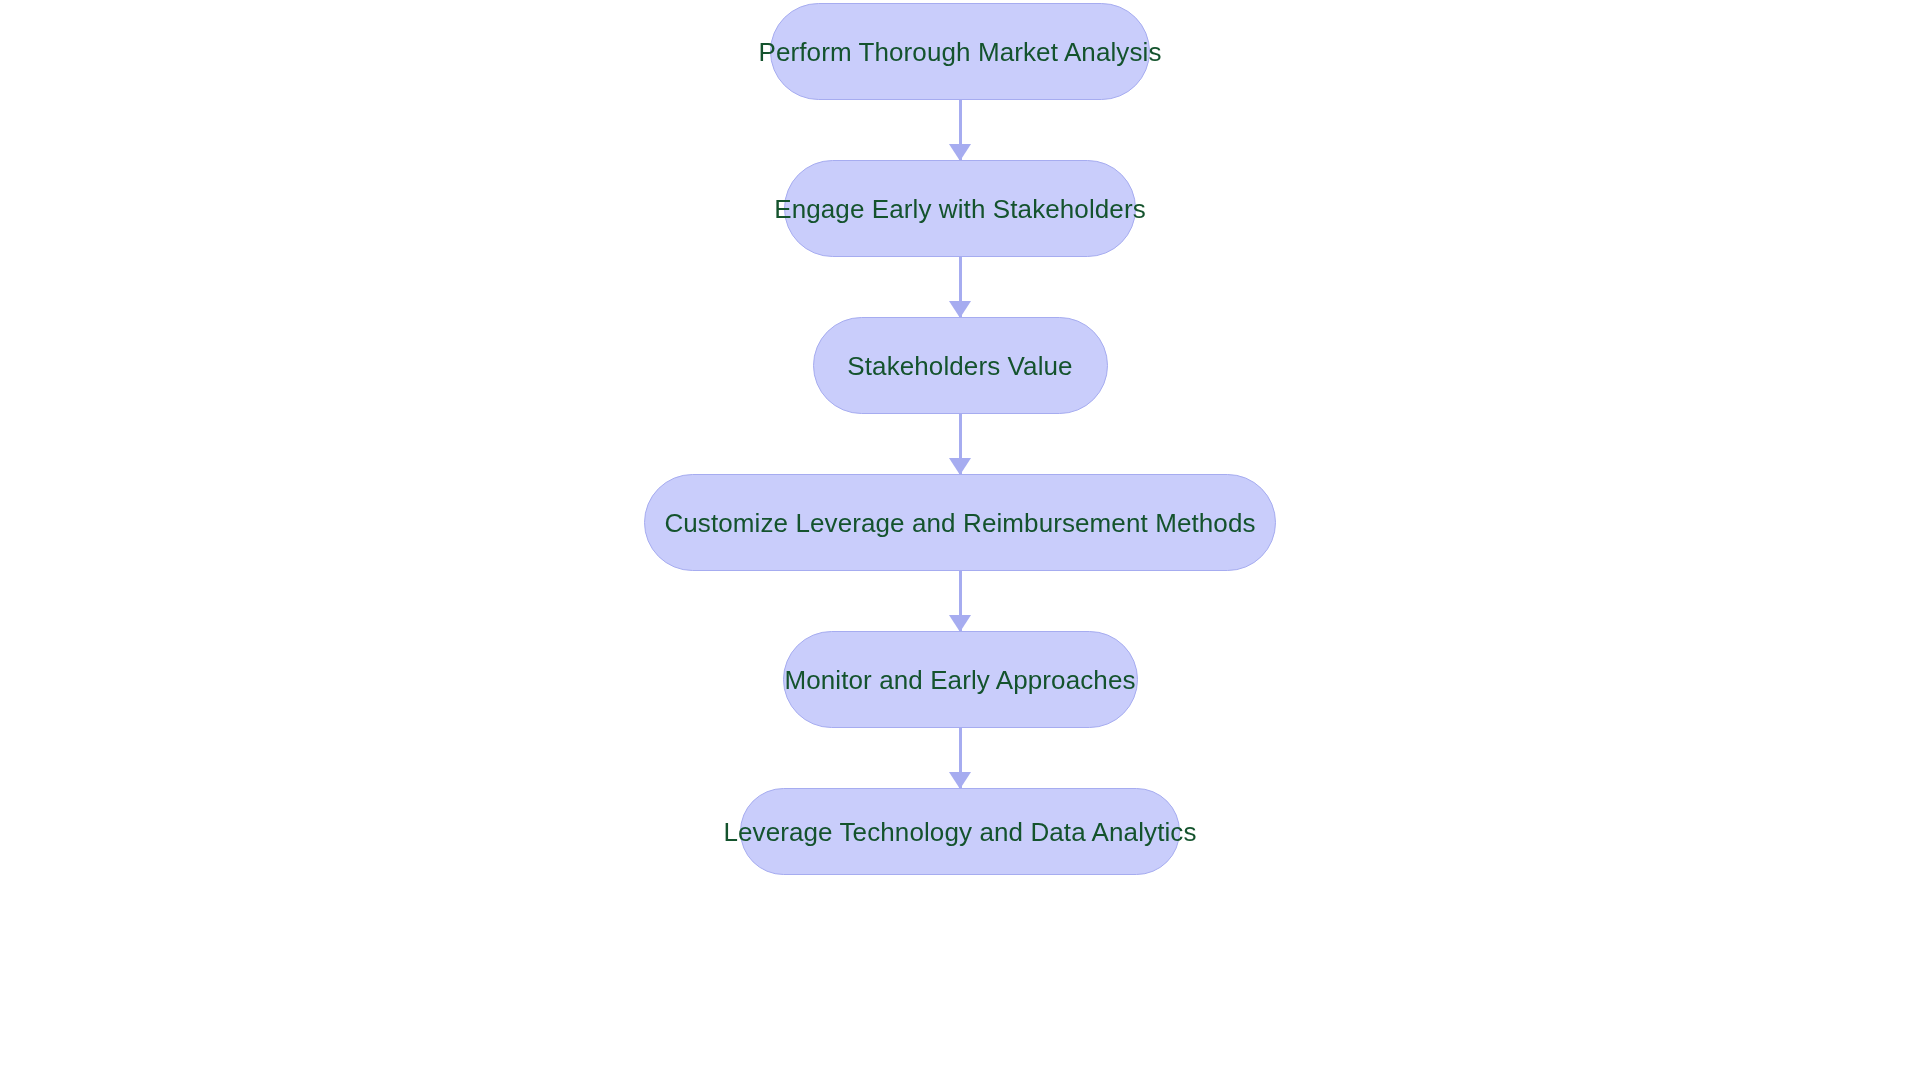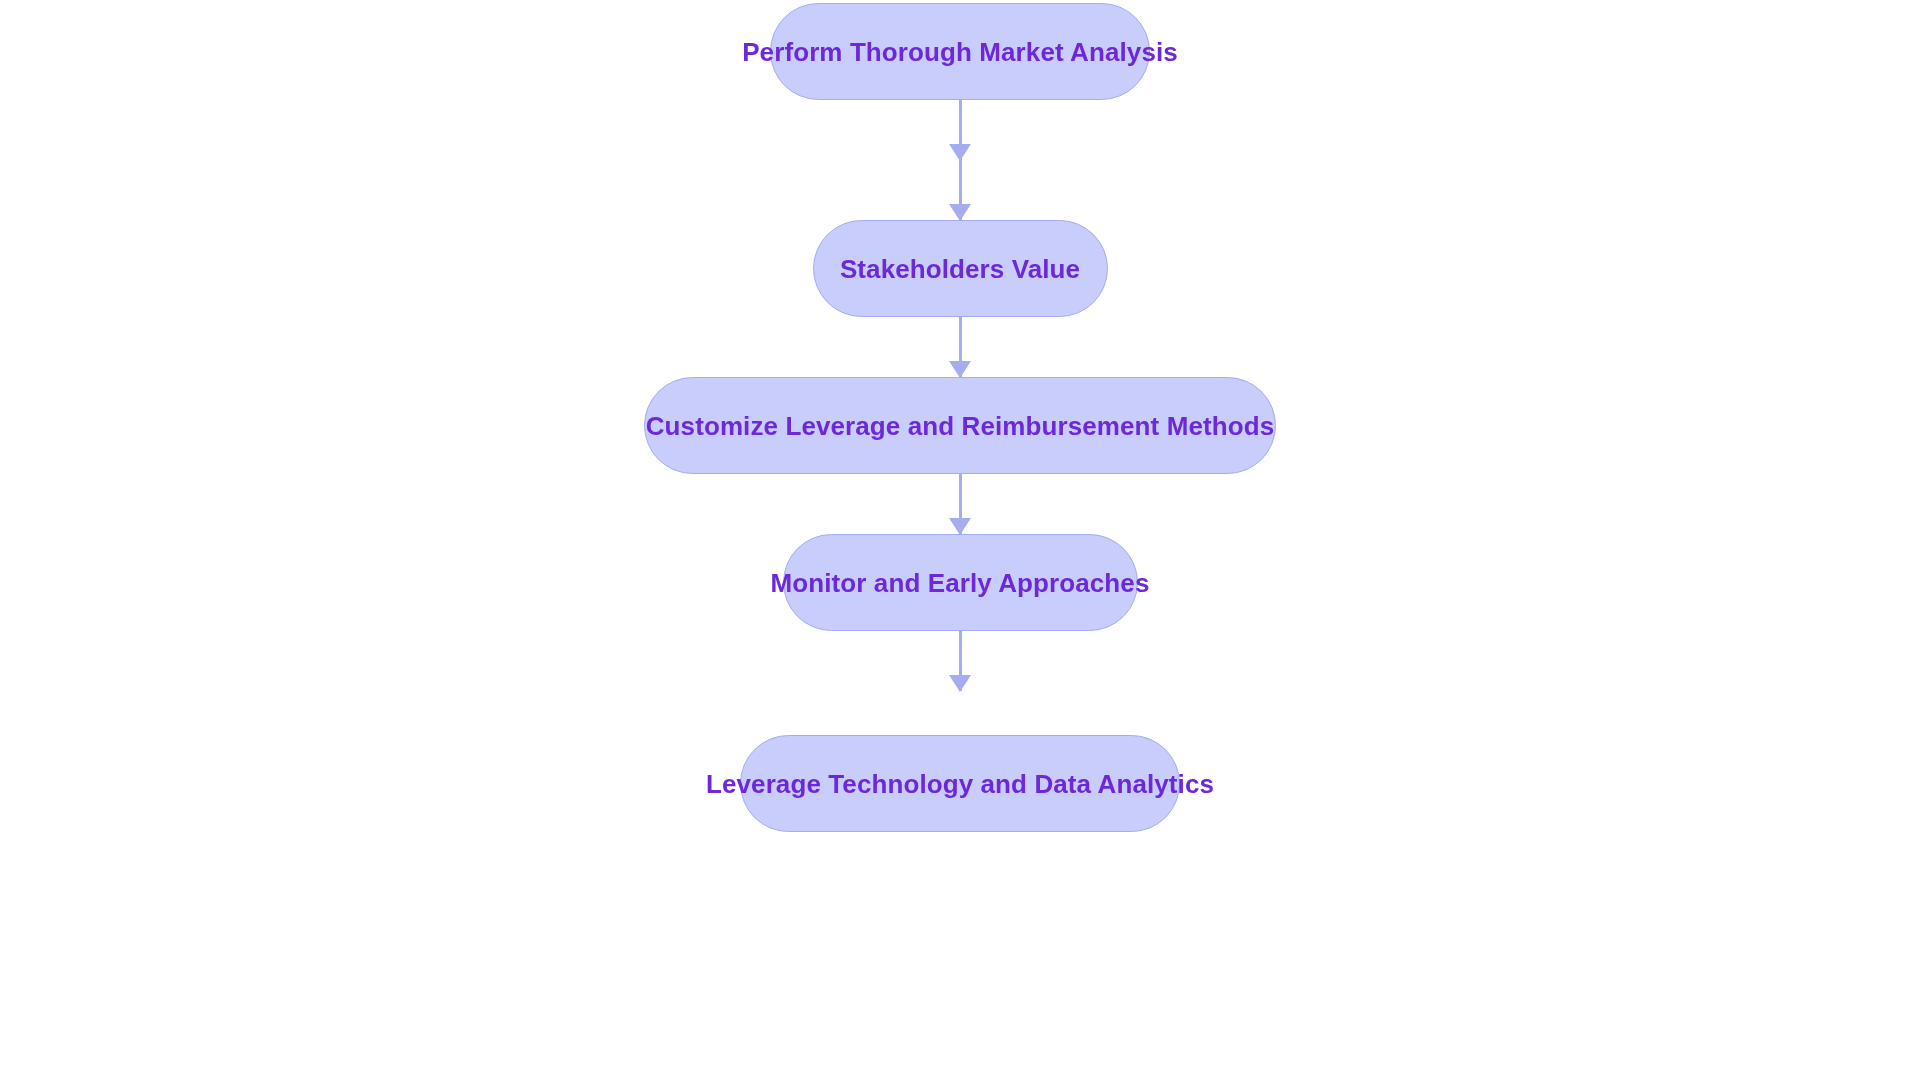--- a/index.html
+++ b/index.html
@@ -33,22 +33,21 @@
     color: #3730d8;
     font-size: 26px;
     font-weight: 400;
     letter-spacing: 0.1px;
     line-height: 1;
     white-space: nowrap;
     text-align: center;
   }
   .node-label {
     display: block;
-    color: #6d28d9;
-    font-weight: bold;
+    color: #14532d;
   }
   .connector {
     position: relative;
     width: 3px;
     background: #a6acf0;
     flex: none;
   }
   .connector::after {
     content: "";
     position: absolute;
@@ -61,39 +60,42 @@
     border-right: 11px solid transparent;
     border-top: 17px solid #a6acf0;
   }
 
   
   .node-0 { width: 380px; height: 97px; margin-top: 3px; }
   .node-1 { width: 352px; height: 97px; }
   .node-2 { width: 295px; height: 97px; }
   .node-3 { width: 632px; height: 97px; }
   .node-4 { width: 355px; height: 97px; }
-  .node-5 { width: 440px; height: 97px; margin-top: 44px; }
+  .node-5 { width: 440px; height: 87px; }
 
   .conn-0 { height: 60px; }
   .conn-1 { height: 60px; }
   .conn-2 { height: 60px; }
   .conn-3 { height: 60px; }
   .conn-4 { height: 60px; }
 </style>
 </head>
 <body>
 
 <div id="flowchart">
 
   <div class="node node-0">
     <span class="node-label">Perform Thorough Market Analysis</span>
   </div>
 
   <div class="connector conn-0"></div>
 
+  <div class="node node-1">
+    <span class="node-label">Engage Early with Stakeholders</span>
+  </div>
 
   <div class="connector conn-1"></div>
 
   <div class="node node-2">
     <span class="node-label">Stakeholders Value</span>
   </div>
 
   <div class="connector conn-2"></div>
 
   <div class="node node-3">

